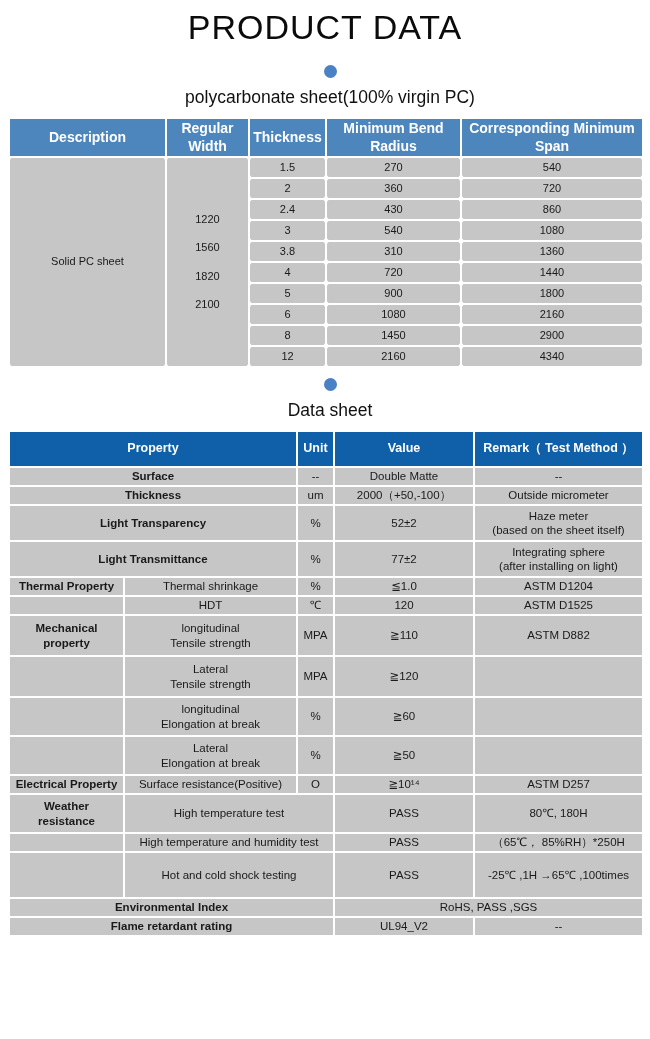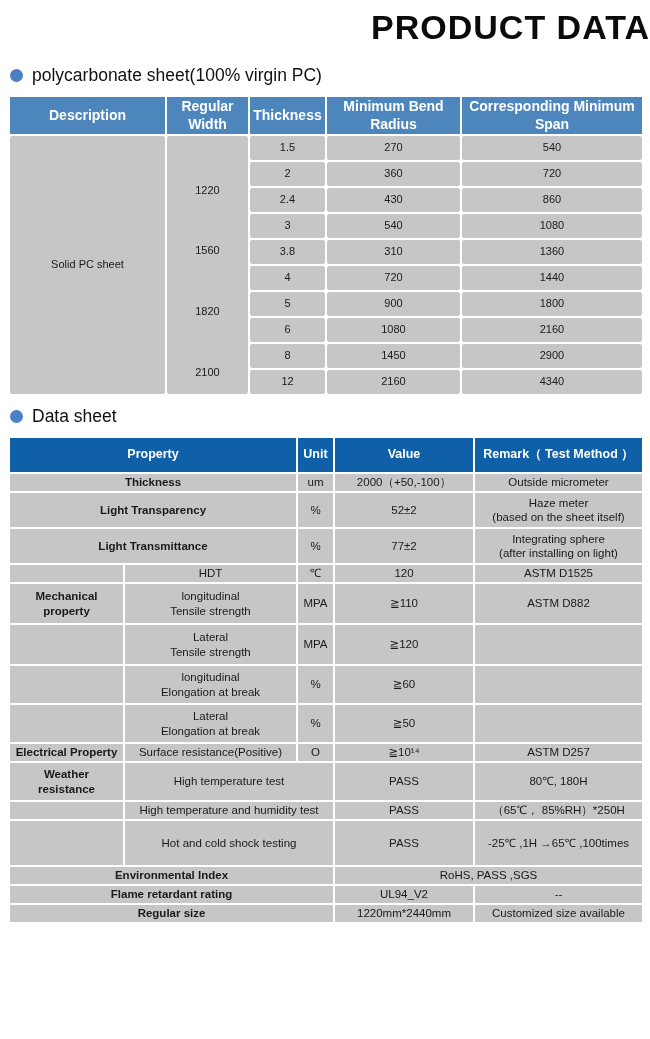--- a/index.html
+++ b/index.html
@@ -9,26 +9,26 @@
     --c-bullet:#4a80c4;
   }
   *{box-sizing:border-box;}
   html,body{margin:0;padding:0;}
   body{
     width:650px;height:1039px;background:#ffffff;
     font-family:"Liberation Sans",sans-serif;color:#1a1a1a;
     overflow:hidden;
   }
   .page-title{
-    text-align:right;font-size:34px;font-weight:700;letter-spacing:1px;
+    text-align:center;font-size:34px;font-weight:400;letter-spacing:1px;
     margin:8px 0 18px 0;color:#0b0b0b;
   }
   .section-heading{
     display:flex;align-items:center;gap:9px;
-    margin:10px 0 9px 10px;font-size:17.5px;color:#111;
+    margin:10px 0 9px 10px;font-size:17.5px;color:#111;flex-direction:column;
   }
   .bullet{
     width:13px;height:13px;border-radius:50%;
     background:var(--c-bullet);flex:0 0 auto;
   }
   table{
     border-collapse:collapse;table-layout:fixed;
     margin-left:8px;width:634px;
   }
   td,th{
@@ -36,21 +36,21 @@
     text-align:center;vertical-align:middle;
     padding:1px 2px;overflow:hidden;white-space:pre-line;
     line-height:1.25;
   }
   
   .spec-table th{
     background:var(--c-header1);color:#ffffff;
     font-size:14px;font-weight:bold;height:26px;margin-top:36px;
   }
   .spec-table td{font-size:11px;height:21px;border-radius:6px;}
-  .rw-cell div{line-height:1.35;margin-top:32px;}
+  .rw-cell div{line-height:1.35;}
   
   .data-table th{
     background:var(--c-header2);color:#ffffff;
     font-size:12.5px;font-weight:bold;height:36px;
   }
   .data-table td{font-size:11.5px;height:19px;}
   .b{font-weight:bold;}
   tr.h38 td{height:36px;}
   tr.h40 td{height:46px;}
   tr.h41 td{height:39px;}
@@ -160,38 +160,51 @@
   <thead>
     <tr>
       <th colspan="2">Property</th>
       <th>Unit</th>
       <th>Value</th>
       <th>Remark（ Test Method ）</th>
     </tr>
   </thead>
   <tbody>
     <tr>
+      <td colspan="2" class="b">Surface</td>
+      <td>--</td>
+      <td>Double Matte</td>
+      <td>--</td>
+    </tr>
+    <tr>
       <td colspan="2" class="b">Thickness</td>
       <td>um</td>
       <td>2000（+50,-100）</td>
       <td>Outside micrometer</td>
     </tr>
     <tr class="h38">
       <td colspan="2" class="b">Light Transparency</td>
       <td>%</td>
       <td>52±2</td>
       <td>Haze meter
 (based on the sheet itself)</td>
     </tr>
     <tr class="h38">
       <td colspan="2" class="b">Light Transmittance</td>
       <td>%</td>
       <td>77±2</td>
       <td>Integrating sphere
 (after installing on light)</td>
+    </tr>
+    <tr>
+      <td class="b">Thermal Property</td>
+      <td>Thermal shrinkage</td>
+      <td>%</td>
+      <td>≦1.0</td>
+      <td>ASTM D1204</td>
     </tr>
     <tr>
       <td class="b"></td>
       <td>HDT</td>
       <td>℃</td>
       <td>120</td>
       <td>ASTM D1525</td>
     </tr>
     <tr class="h43">
       <td class="b">Mechanical
@@ -254,19 +267,14 @@
     </tr>
     <tr>
       <td colspan="3" class="b">Environmental Index</td>
       <td colspan="2">RoHS, PASS ,SGS</td>
     </tr>
     <tr>
       <td colspan="3" class="b">Flame retardant rating</td>
       <td>UL94_V2</td>
       <td>--</td>
     </tr>
-    <tr>
-      <td colspan="3" class="b">Regular size</td>
-      <td>1220mm*2440mm</td>
-      <td>Customized size available</td>
-    </tr>
   </tbody>
 </table>
 
 </body></html>

